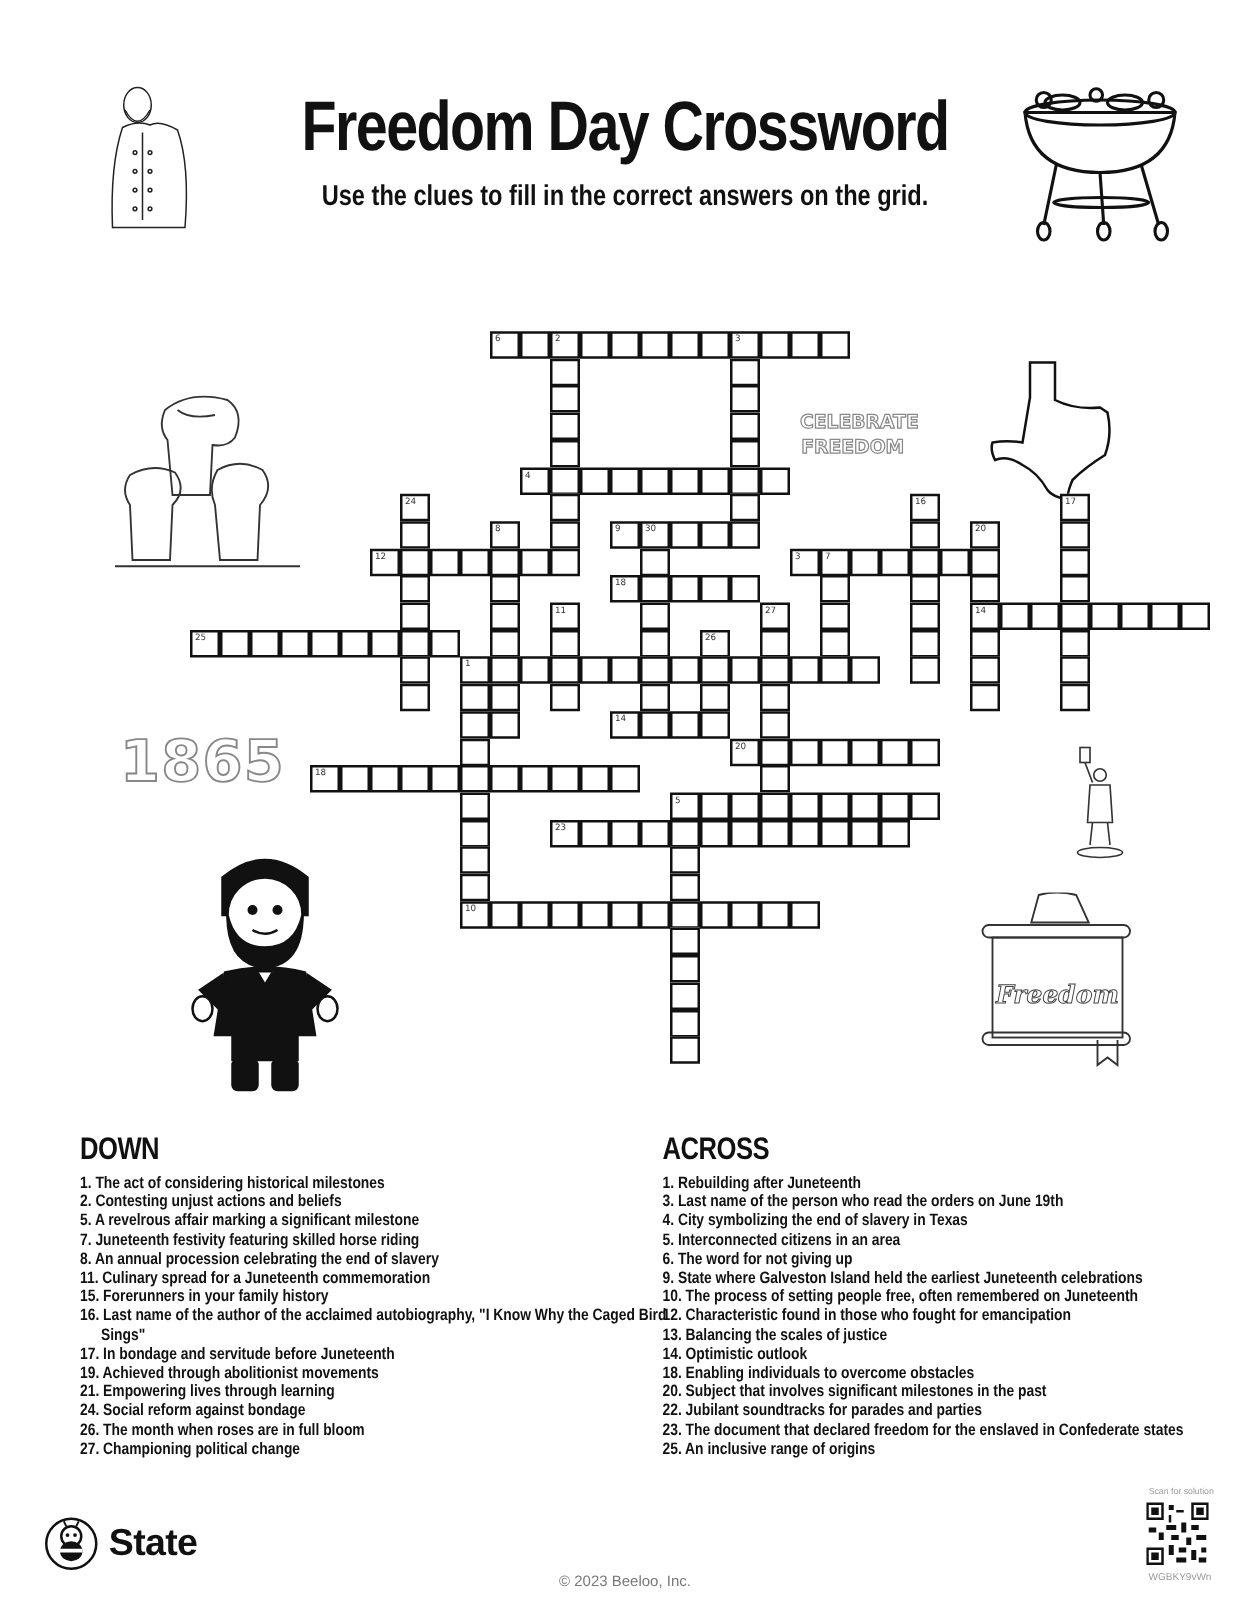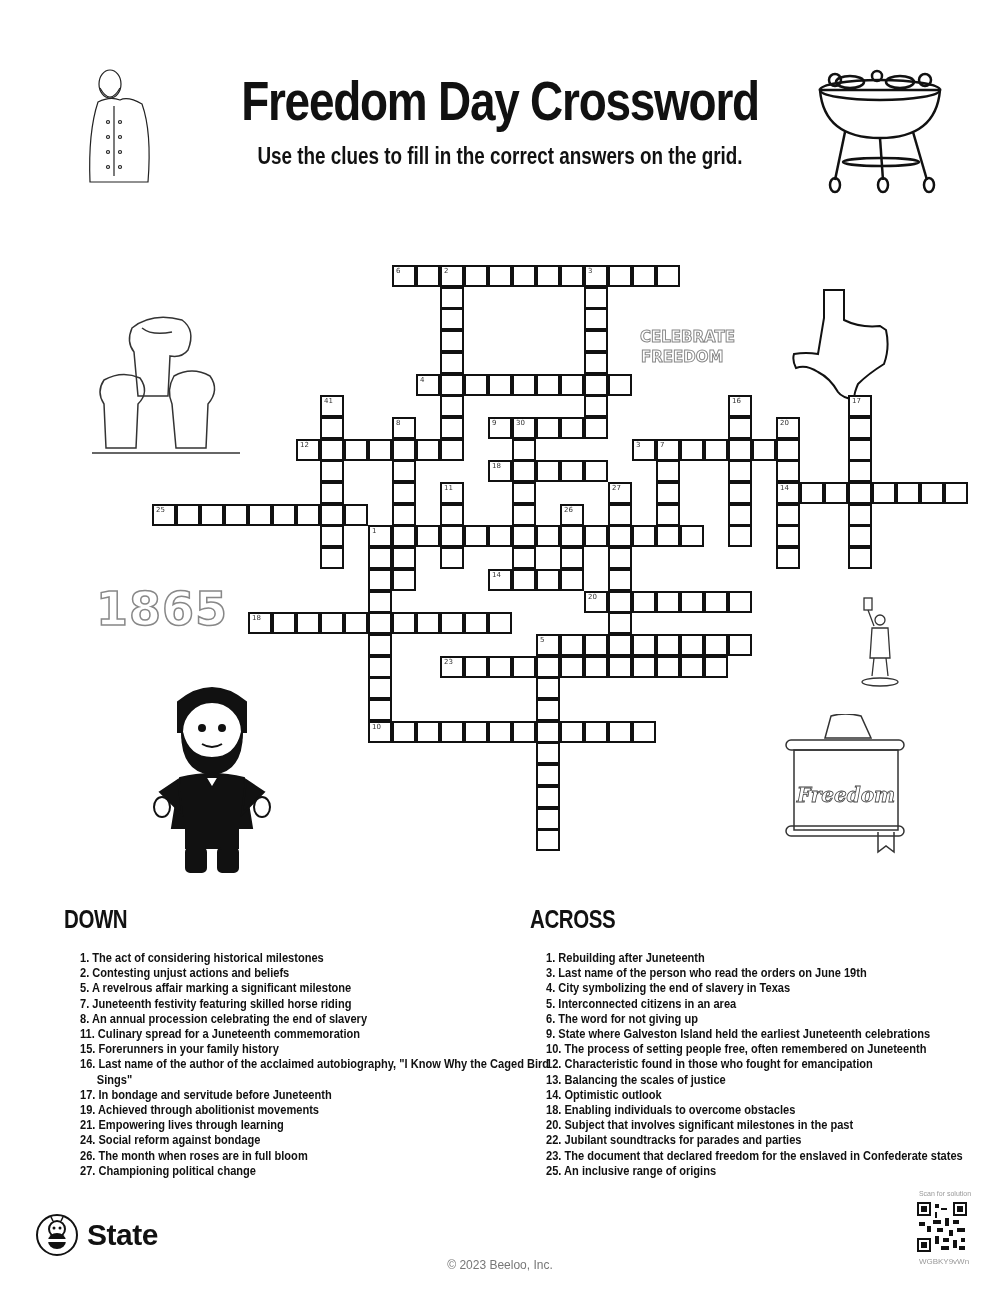--- a/index.html
+++ b/index.html
@@ -5,21 +5,21 @@
   html, body { margin:0; padding:0; background:#ffffff; }
   body { width:1000px; height:1294px; position:relative; overflow:hidden; font-family:"Liberation Sans", sans-serif; color:#111; }
   .title { position:absolute; left:0; width:1000px; top:68px; text-align:center; font-family:"Liberation Sans", sans-serif; font-weight:700; font-size:56px; letter-spacing:-1.5px; transform:scaleX(0.82); transform-origin:center; }
   .subtitle { position:absolute; left:0; width:1000px; top:143px; text-align:center; font-weight:700; font-size:23px; transform:scaleX(0.82); transform-origin:center; }
   .deco { position:absolute; }
   #grid { position:absolute; left:0; top:0; width:1000px; height:900px; }
   .cell { position:absolute; width:24px; height:22px; border:2px solid #111; box-sizing:border-box; background:#fff; }
   .cell .num { position:absolute; left:2px; top:0px; font-size:7px; color:#333; font-family:"DejaVu Sans", sans-serif; line-height:8px; }
   .clues { position:absolute; top:905px; }
   .clues h2 { margin:0 0 4px 0; font-size:25px; font-weight:700; transform:scaleX(0.82); transform-origin:left; letter-spacing:-0.5px; }
-  .clues ol { list-style:none; margin:16px; padding:0; }
+  .clues ol { list-style:none; margin:0; padding:0; }
   .clues li { font-size:13.2px; font-weight:700; line-height:15.2px; transform:scaleX(0.84); transform-origin:left; white-space:nowrap; }
   .clues li.wrap { white-space:normal; width:540px; padding-left:20px; text-indent:-20px; }
   #down { left:64px; }
   #across { left:530px; }
   .footer-logo { position:absolute; left:35px; top:1213px; display:flex; align-items:center; gap:8px; }
   .footer-logo .brand { font-size:30px; font-weight:700; letter-spacing:-0.5px; }
   .copyright { position:absolute; left:0; width:1000px; top:1258px; text-align:center; font-size:12px; color:#777; }
   .qr-label { position:absolute; left:915px; top:1190px; font-size:7px; color:#999; width:60px; text-align:center; }
   .qr { position:absolute; left:917px; top:1201px; width:50px; height:52px; }
   .qr-code { position:absolute; left:912px; top:1257px; font-size:8px; color:#999; width:64px; text-align:center; }
@@ -162,21 +162,21 @@
     <div class="cell" style="left: 416px; top: 373.5px;">
       <span class="num">4</span>
     </div>
     <div class="cell" style="left: 464px; top: 373.5px;"></div>
     <div class="cell" style="left: 488px; top: 373.5px;"></div>
     <div class="cell" style="left: 512px; top: 373.5px;"></div>
     <div class="cell" style="left: 536px; top: 373.5px;"></div>
     <div class="cell" style="left: 560px; top: 373.5px;"></div>
     <div class="cell" style="left: 608px; top: 373.5px;"></div>
     <div class="cell" style="left: 320px; top: 395.2px;">
-      <span class="num">41</span>
+      <span class="num">24</span>
     </div>
     <div class="cell" style="left: 320px; top: 416.9px;"></div>
     <div class="cell" style="left: 320px; top: 438.6px;"></div>
     <div class="cell" style="left: 320px; top: 460.3px;"></div>
     <div class="cell" style="left: 320px; top: 482px;"></div>
     <div class="cell" style="left: 320px; top: 503.7px;"></div>
     <div class="cell" style="left: 320px; top: 525.4px;"></div>
     <div class="cell" style="left: 320px; top: 547.1px;"></div>
     <div class="cell" style="left: 728px; top: 395.2px;">
       <span class="num">16</span>

